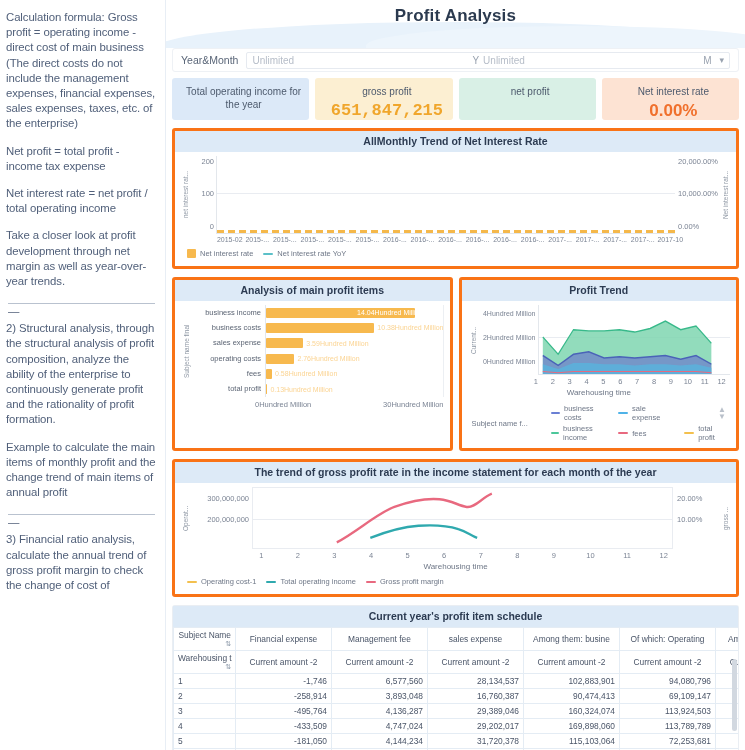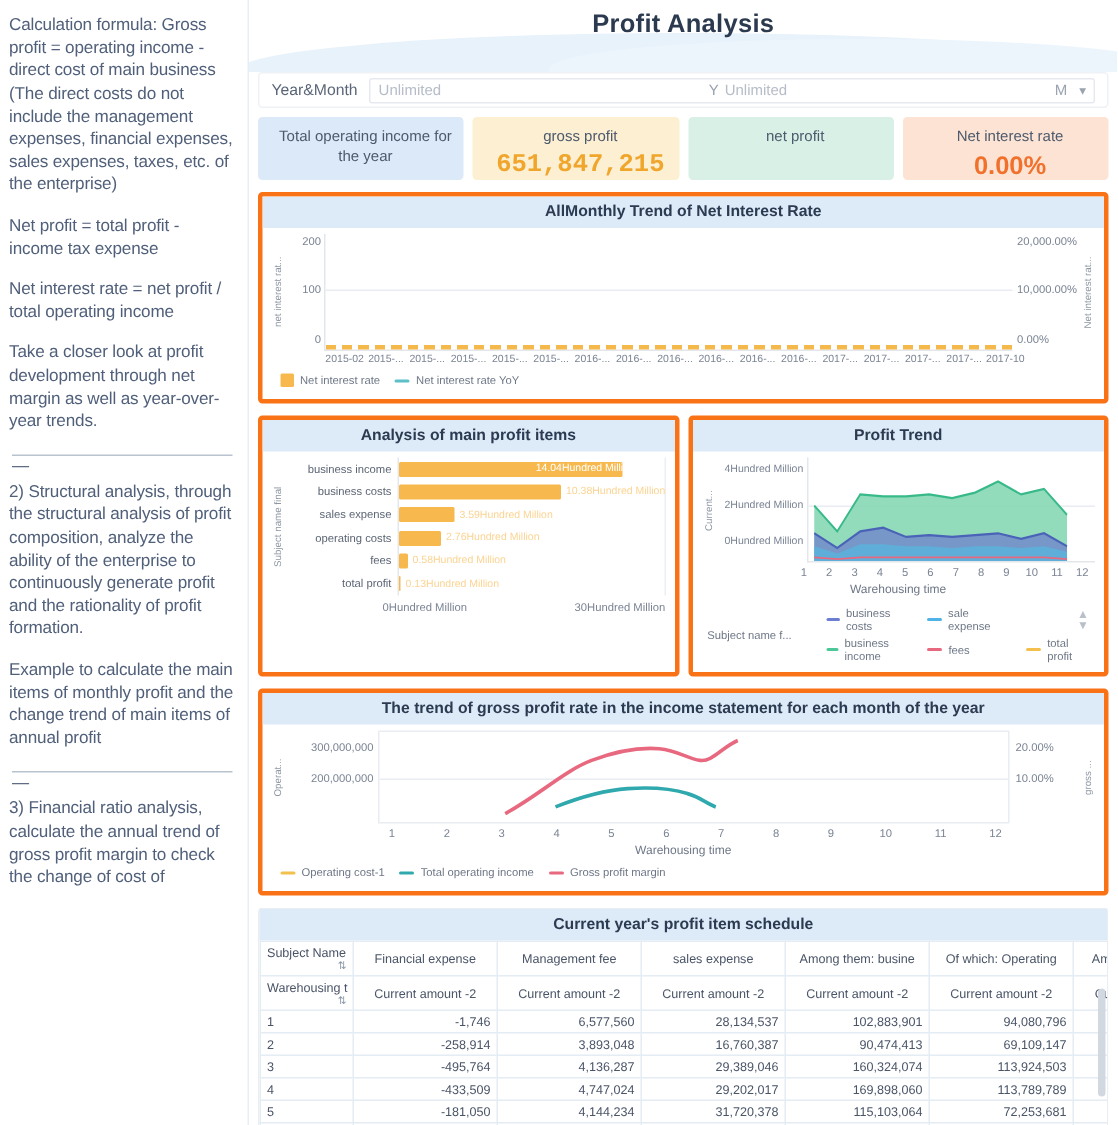--- a/index.html
+++ b/index.html
@@ -166,21 +166,21 @@
   
   .table-panel { margin:0 6px; border:1px solid #eaeef3; border-radius:3px 3px 0 0; border-bottom:none; }
   .tbl-scroll { position:relative; overflow:hidden; }
   table.sched { border-collapse:collapse; width:100%; table-layout:fixed; }
   table.sched th, table.sched td {
     font-size:8.4px; font-weight:normal; color:#47526380;
     border:1px solid #e4ecf4; padding:2px 4px; height:15px;
     white-space:nowrap; overflow:hidden; color:#4a5568;
   }
   table.sched th { background:#fff; }
-  table.sched th.first { text-align:left;margin-top:28px; }
+  table.sched th.first { text-align:right;margin-top:28px; }
   table.sched td { text-align:right; }
   table.sched td.first { text-align:left; }
   col.c-sub { width:62px; }
   col.c-num { width:96px; }
   col.c-cut { width:42px; }
   .th-sort { float:right; font-size:7px; color:#8b98a8; }
   .tbl-vscroll {
     position:absolute; right:1px; top:32px; width:5px; height:72px;
     background:#d2d8e0; border-radius:3px;
   }

